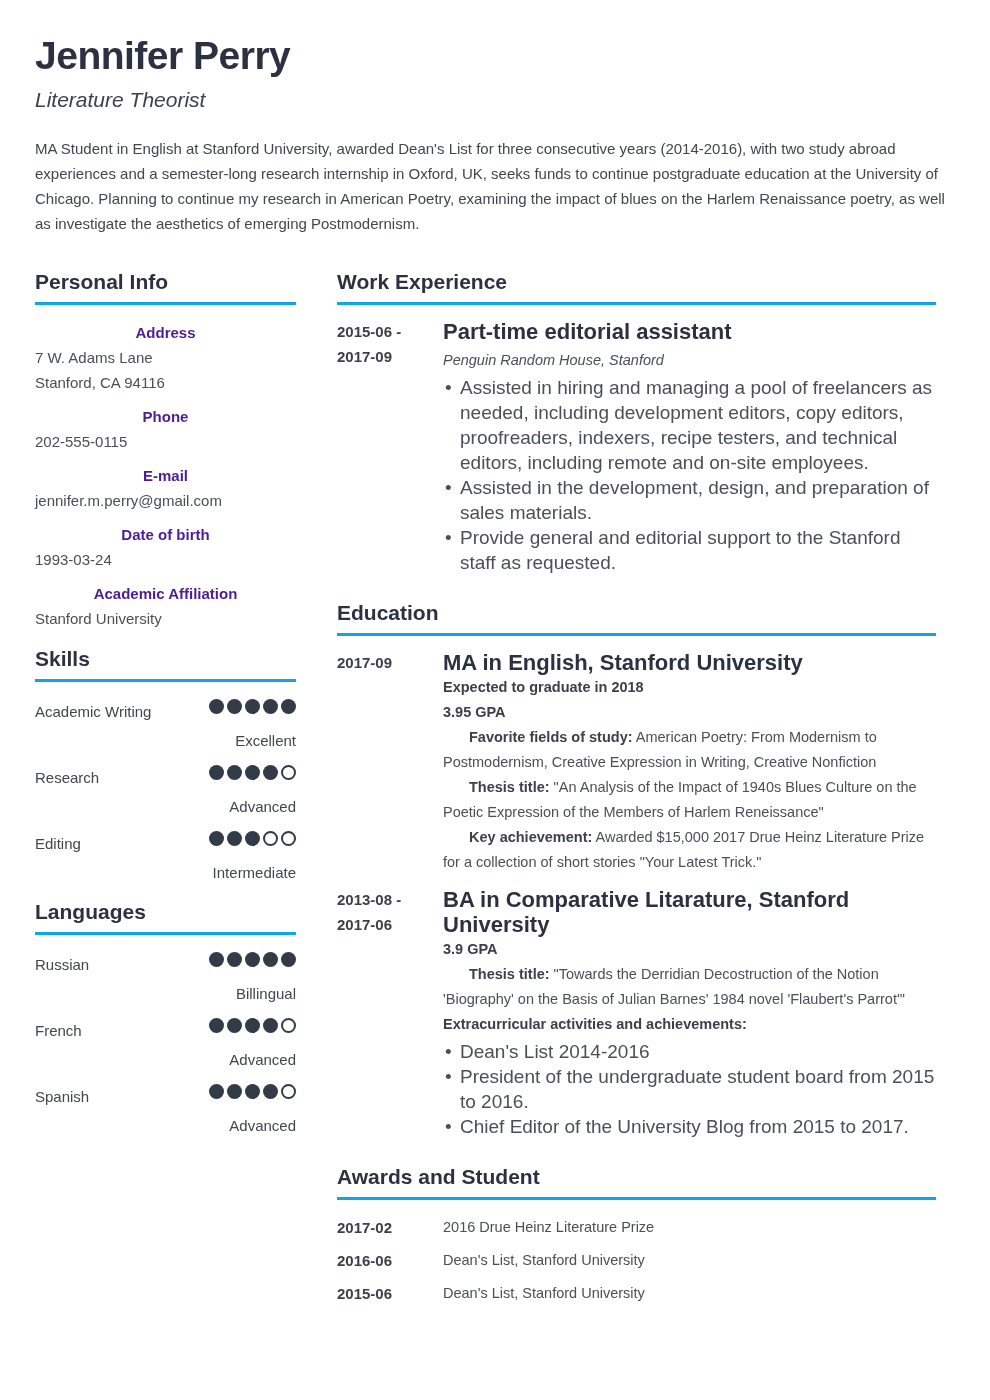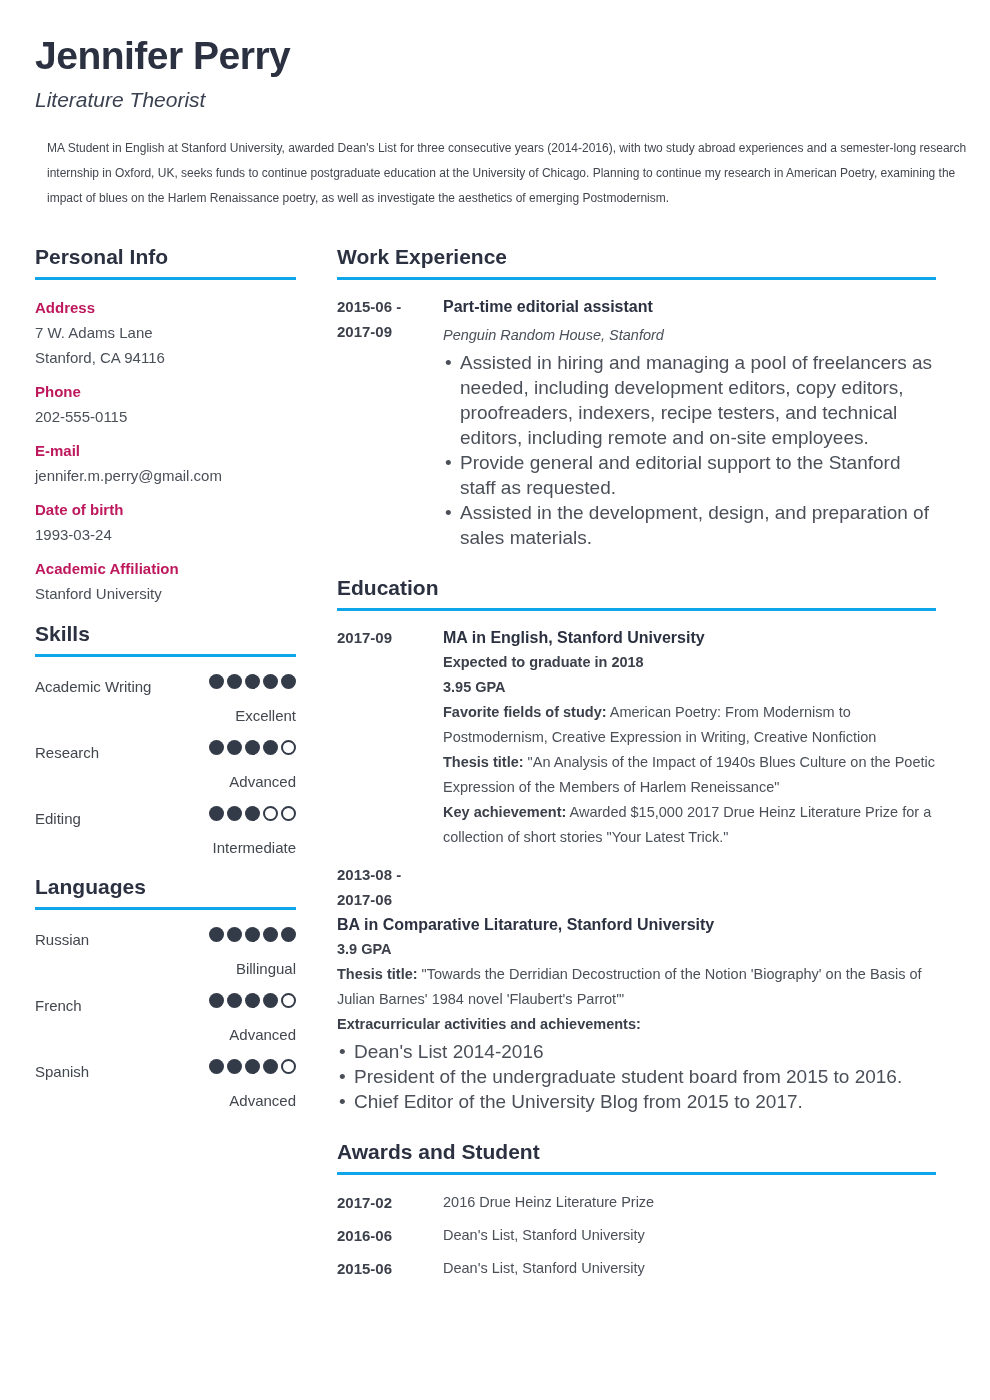--- a/index.html
+++ b/index.html
@@ -9,63 +9,63 @@
     color:#4a4f58;
   }
   .page { box-sizing:border-box; width:990px; height:1400px; padding:30px 54px 0 35px; background:#ffffff; }
 
   
   .name {
     margin:4px 0 0 0; font-size:39px; line-height:44px; font-weight:bold;
     color:#2b3140; letter-spacing:-0.5px;
   }
   .job-title { margin-top:10px; font-size:21px; line-height:24px; font-style:italic; color:#3a4150; }
-  .summary { margin:24px 0 0 12px; font-size:12px; line-height:25px; color:#42464e; width:920px; }
+  .summary { margin:24px 0 0 0; font-size:15px; line-height:25px; color:#42464e; width:920px; }
 
   
   .columns { display:flex; gap:41px; margin-top:34px; }
   .left-col { width:261px; flex:none; }
   .right-col { flex:1; min-width:0; }
 
   
   .sec-h {
     margin:0; font-size:21px; line-height:24px; font-weight:bold; color:#2b3140;
     padding-bottom:8px; border-bottom:3px solid #0ea5e9;
   }
   section { margin:0; }
   .left-col section + section { margin-top:16px; }
   .right-col section + section { margin-top:26px; }
 
   
   .pi-group { margin-top:9px; }
   .pi-group:first-child { margin-top:15px; }
-  .pi-label { font-size:15px; line-height:25px; font-weight:bold; color:#be185d; }
+  .pi-label { font-size:15px; line-height:25px; font-weight:bold; color:#4c1d95;text-align:center; }
   .pi-value { font-size:15px; line-height:25px; color:#4a4f58; }
 
   
   .rating-row { margin-top:13px; }
   .rating-row:first-child { margin-top:17px; }
   .rating-top { display:flex; justify-content:space-between; align-items:flex-start; line-height:25px; }
   .rating-name { font-size:15px; color:#42464e; }
   .dots { display:flex; gap:3px; }
   .dot { width:15px; height:15px; border-radius:50%; background:#333a48; box-sizing:border-box; }
   .dot.empty { background:transparent; border:2px solid #333a48; }
   .rating-level { margin-top:5px; text-align:right; font-size:15px; line-height:23px; color:#42464e; }
 
   
   .entry { display:flex; margin-top:14px; }
-  .entry + .entry { margin-top:12px;flex-direction:column; }
+  .entry + .entry { margin-top:12px; }
   .dates { width:106px; flex:none; }
   .date-line { font-size:15px; line-height:25px; font-weight:bold; color:#3b404a; }
   .entry-body { flex:1; min-width:0; }
-  .entry-title { font-size:16px; line-height:25px; font-weight:bold; color:#2b3140; }
+  .entry-title { font-size:22px; line-height:25px; font-weight:bold; color:#2b3140; }
   .entry-company { margin-top:4px; font-size:14.5px; line-height:25px; font-style:italic; color:#4a4f58; }
   .edu-bold { font-size:14.5px; line-height:25px; font-weight:bold; color:#3b404a; }
   .edu-line { margin:0; font-size:14.5px; line-height:25px; color:#4a4f58; }
-  .edu-line b { color:#3b404a; }
+  .edu-line b { color:#3b404a;margin-left:26px; }
 
   ul.bullets { margin:2px 0 0 0; padding:0; list-style:none; }
   ul.bullets li {
     position:relative; padding-left:17px;
     font-size:19px; line-height:25px; color:#4a4f58;
   }
   ul.bullets li::before { content:"•"; position:absolute; left:2px; color:#4a4f58; }
 
   
   .award-row { display:flex; margin-top:8px; }
@@ -212,22 +212,22 @@
             <div class="entry">
               <div class="dates">
                 <div class="date-line">2015-06 -</div>
                 <div class="date-line">2017-09</div>
               </div>
               <div class="entry-body">
                 <div class="entry-title">Part-time editorial assistant</div>
                 <div class="entry-company">Penguin Random House, Stanford</div>
                 <ul class="bullets">
                   <li class="bullet">Assisted in hiring and managing a pool of freelancers as needed, including development editors, copy editors, proofreaders, indexers, recipe testers, and technical editors, including remote and on-site employees.</li>
+                  <li class="bullet">Assisted in the development, design, and preparation of sales materials.</li>
                   <li class="bullet">Provide general and editorial support to the Stanford staff as requested.</li>
-                  <li class="bullet">Assisted in the development, design, and preparation of sales materials.</li>
                 </ul>
               </div>
             </div>
           </div>
       </section>
 
       <section>
         <h2 class="sec-h">Education</h2>
         <div id="education-entries">
             <div class="entry">

